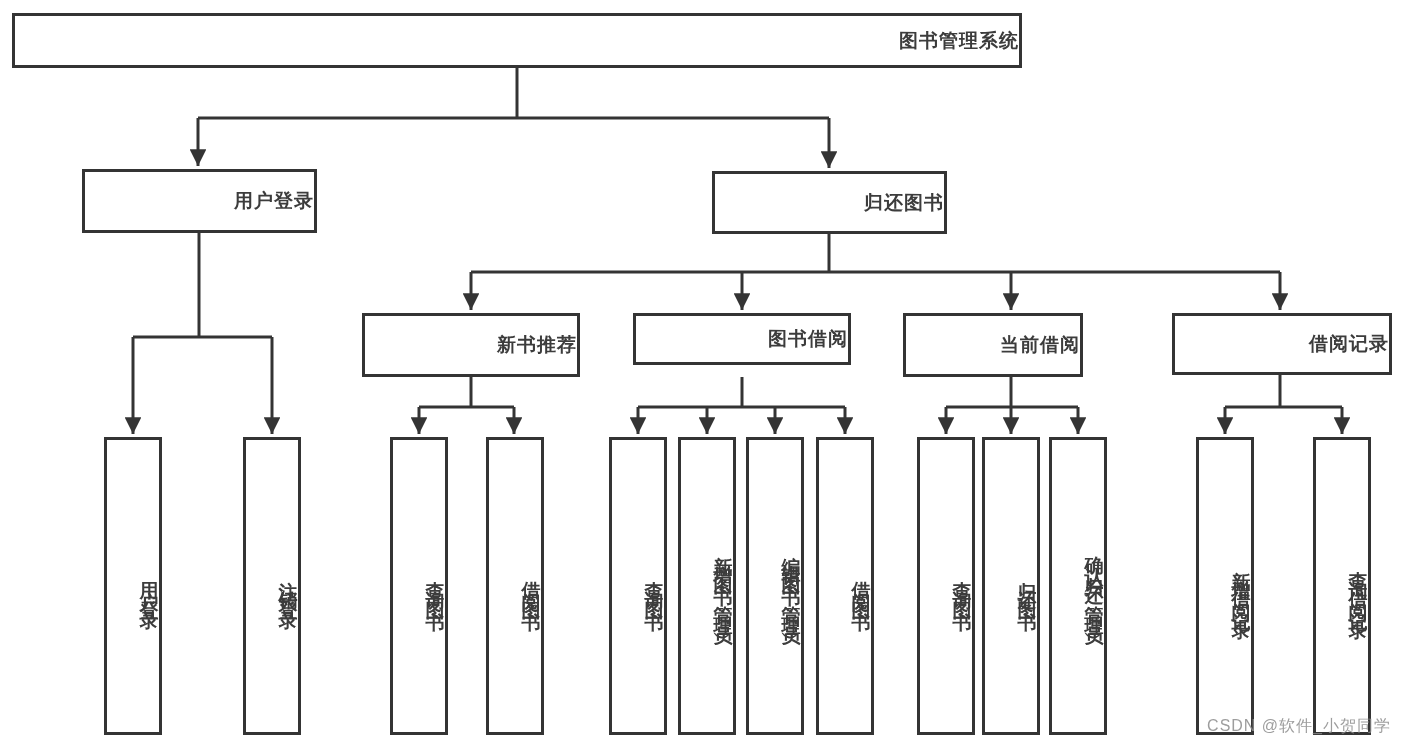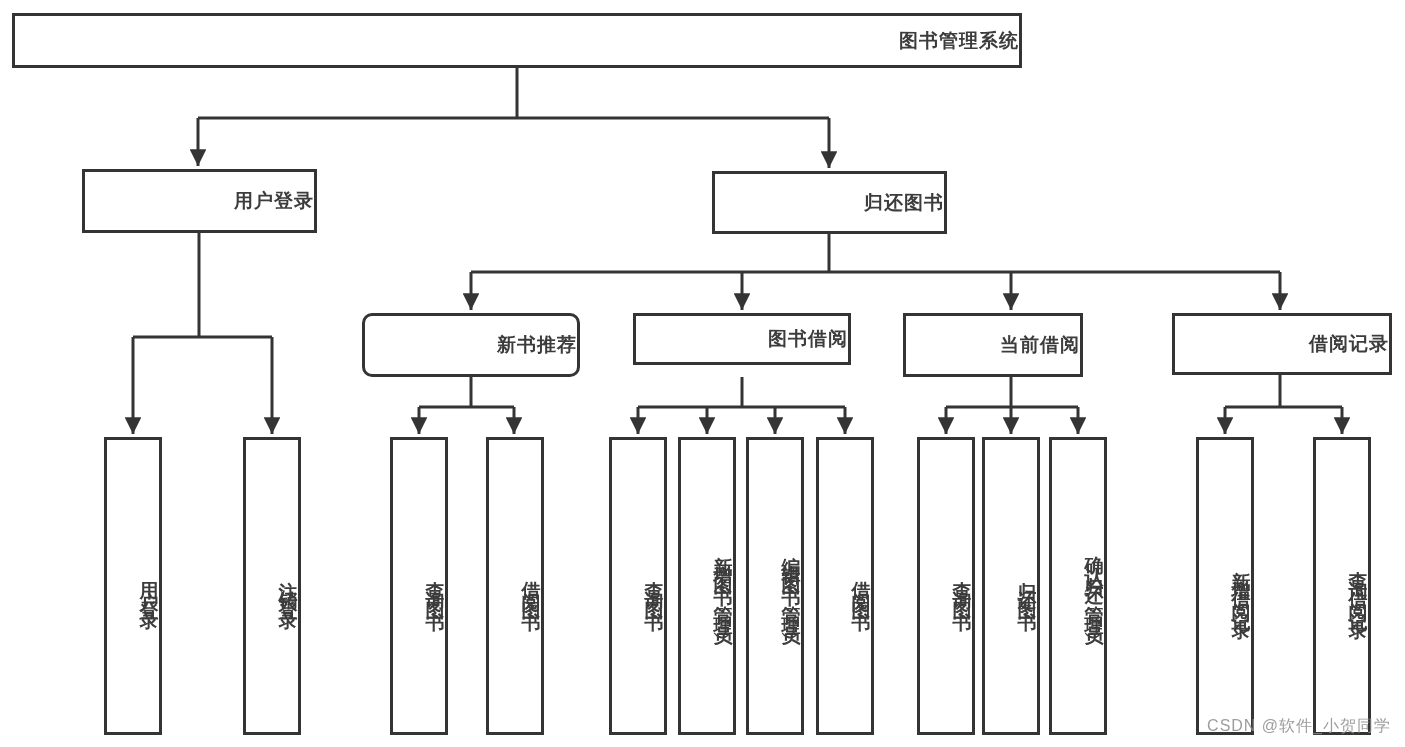--- a/index.html
+++ b/index.html
@@ -42,21 +42,21 @@
     letter-spacing: 10px;
     line-height: 1;
     font-size: 19px;
   }
   
   .n-root        { left: 12px;   top: 13px;  width: 1010px; height: 55px; }
   
   .n-user-login  { left: 82px;   top: 169px; width: 235px;  height: 64px; }
   .n-book-mgmt   { left: 712px;  top: 171px; width: 235px;  height: 63px; }
   
-  .n-new-rec     { left: 362px;  top: 313px; width: 218px;  height: 64px; border-radius: 10px; }
+  .n-new-rec     { left: 362px;  top: 313px; width: 218px;  height: 64px; }
   .n-borrowing   { left: 633px;  top: 313px; width: 218px;  height: 52px; }
   .n-current     { left: 903px;  top: 313px; width: 180px;  height: 64px; }
   .n-records     { left: 1172px; top: 313px; width: 220px;  height: 62px; }
   
   .leaf { top: 437px; width: 58px; height: 298px; }
   .l0  { left: 104px; }
   .l1  { left: 243px; }
   .l2  { left: 390px; }
   .l3  { left: 486px; }
   .l4  { left: 609px; }

